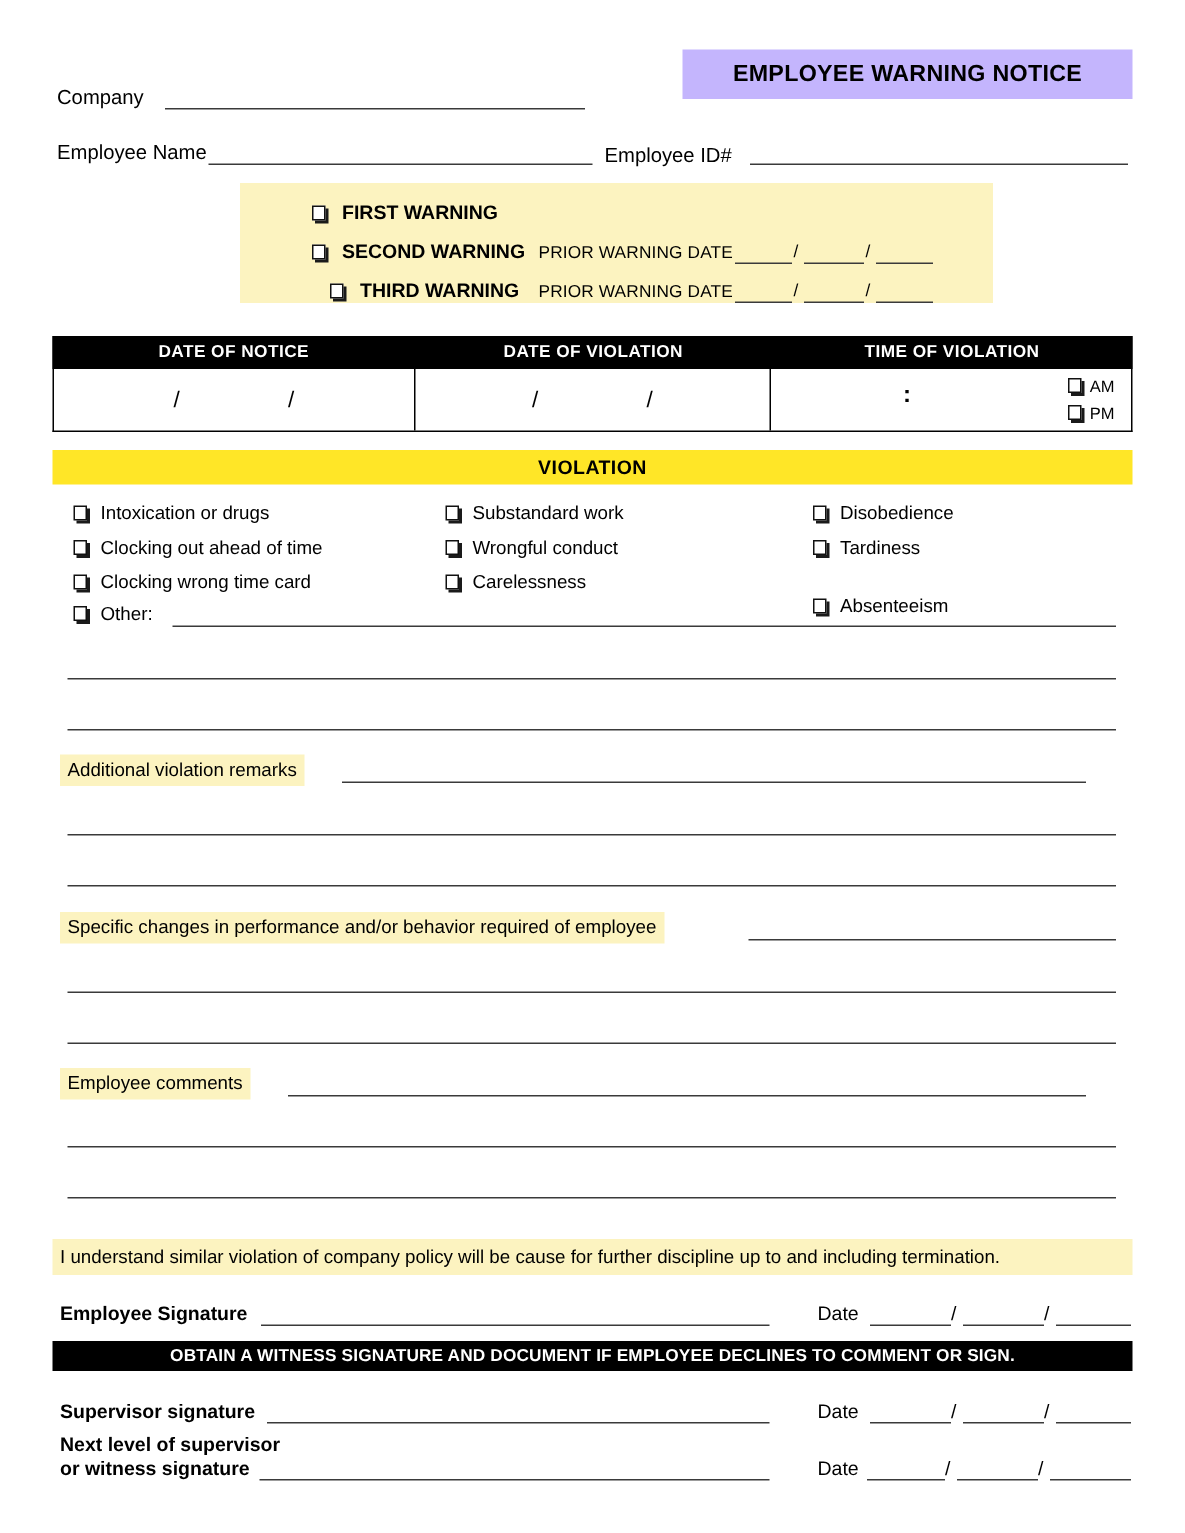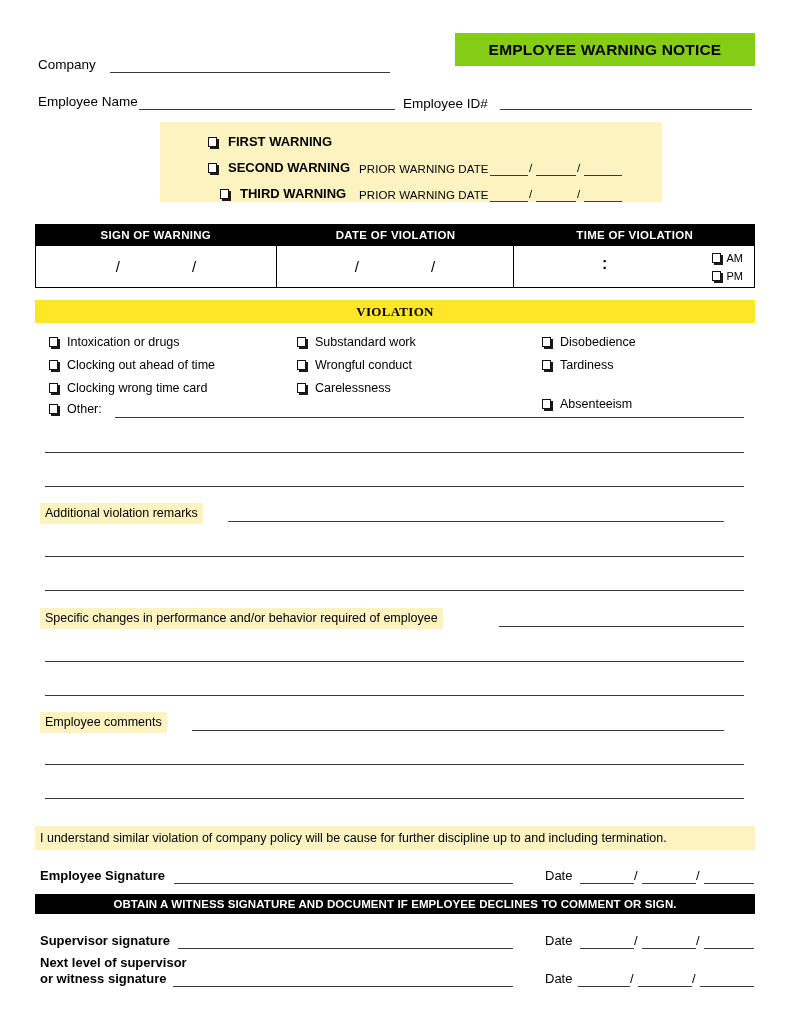--- a/index.html
+++ b/index.html
@@ -37,21 +37,21 @@
     background: #ffffff;
     box-shadow: 2px 2px 0 0 #1a1a1a;
     vertical-align: -1px;
     box-sizing: border-box;
   }
 
   
   #title-banner {
     left: 455px; top: 33px;
     width: 300px; height: 33px;
-    background: #84cc16;
+    background: #c4b5fd;
     display: flex;
     align-items: center;
     justify-content: center;
   }
   #title-banner .t {
     font-size: 15.5px;
     font-weight: bold;
     letter-spacing: .2px;
   }
 
@@ -130,21 +130,20 @@
   .ampm span.lbl { margin-left: 6px; }
 
   
   #violation-bar {
     left: 35px; top: 300px;
     width: 720px; height: 23px;
     background: #FFE627;
     display: flex;
     align-items: center;
     justify-content: center;
-    font-family: Liberation Serif, serif;
   }
   #violation-bar .t {
     font-size: 13px;
     font-weight: bold;
     letter-spacing: .3px;
   }
 
   .vio-item { position: absolute; font-size: 12.5px; }
   .vio-item .lbl { margin-left: 9px; }
 
@@ -228,21 +227,21 @@
     <span class="prior" style="left:199px; top:67px;">PRIOR WARNING DATE</span>
     <div class="abs rule" style="left:330px; top:79px; width:38px;"></div>
     <span class="abs" style="left:369px; top:66px; font-size:11.5px;">/</span>
     <div class="abs rule" style="left:376px; top:79px; width:40px;"></div>
     <span class="abs" style="left:417px; top:66px; font-size:11.5px;">/</span>
     <div class="abs rule" style="left:424px; top:79px; width:38px;"></div>
   </div>
 
   <div class="abs" id="dt-table">
     <div id="dt-head">
-      <div class="col-w">SIGN OF WARNING</div>
+      <div class="col-w">DATE OF NOTICE</div>
       <div class="col-v">DATE OF VIOLATION</div>
       <div class="col-t">TIME OF VIOLATION</div>
     </div>
     <div id="dt-body">
       <div class="col-w">
         <span class="slashes">/        /</span>
       </div>
       <div class="col-v">
         <span class="slashes">/        /</span>
       </div>

